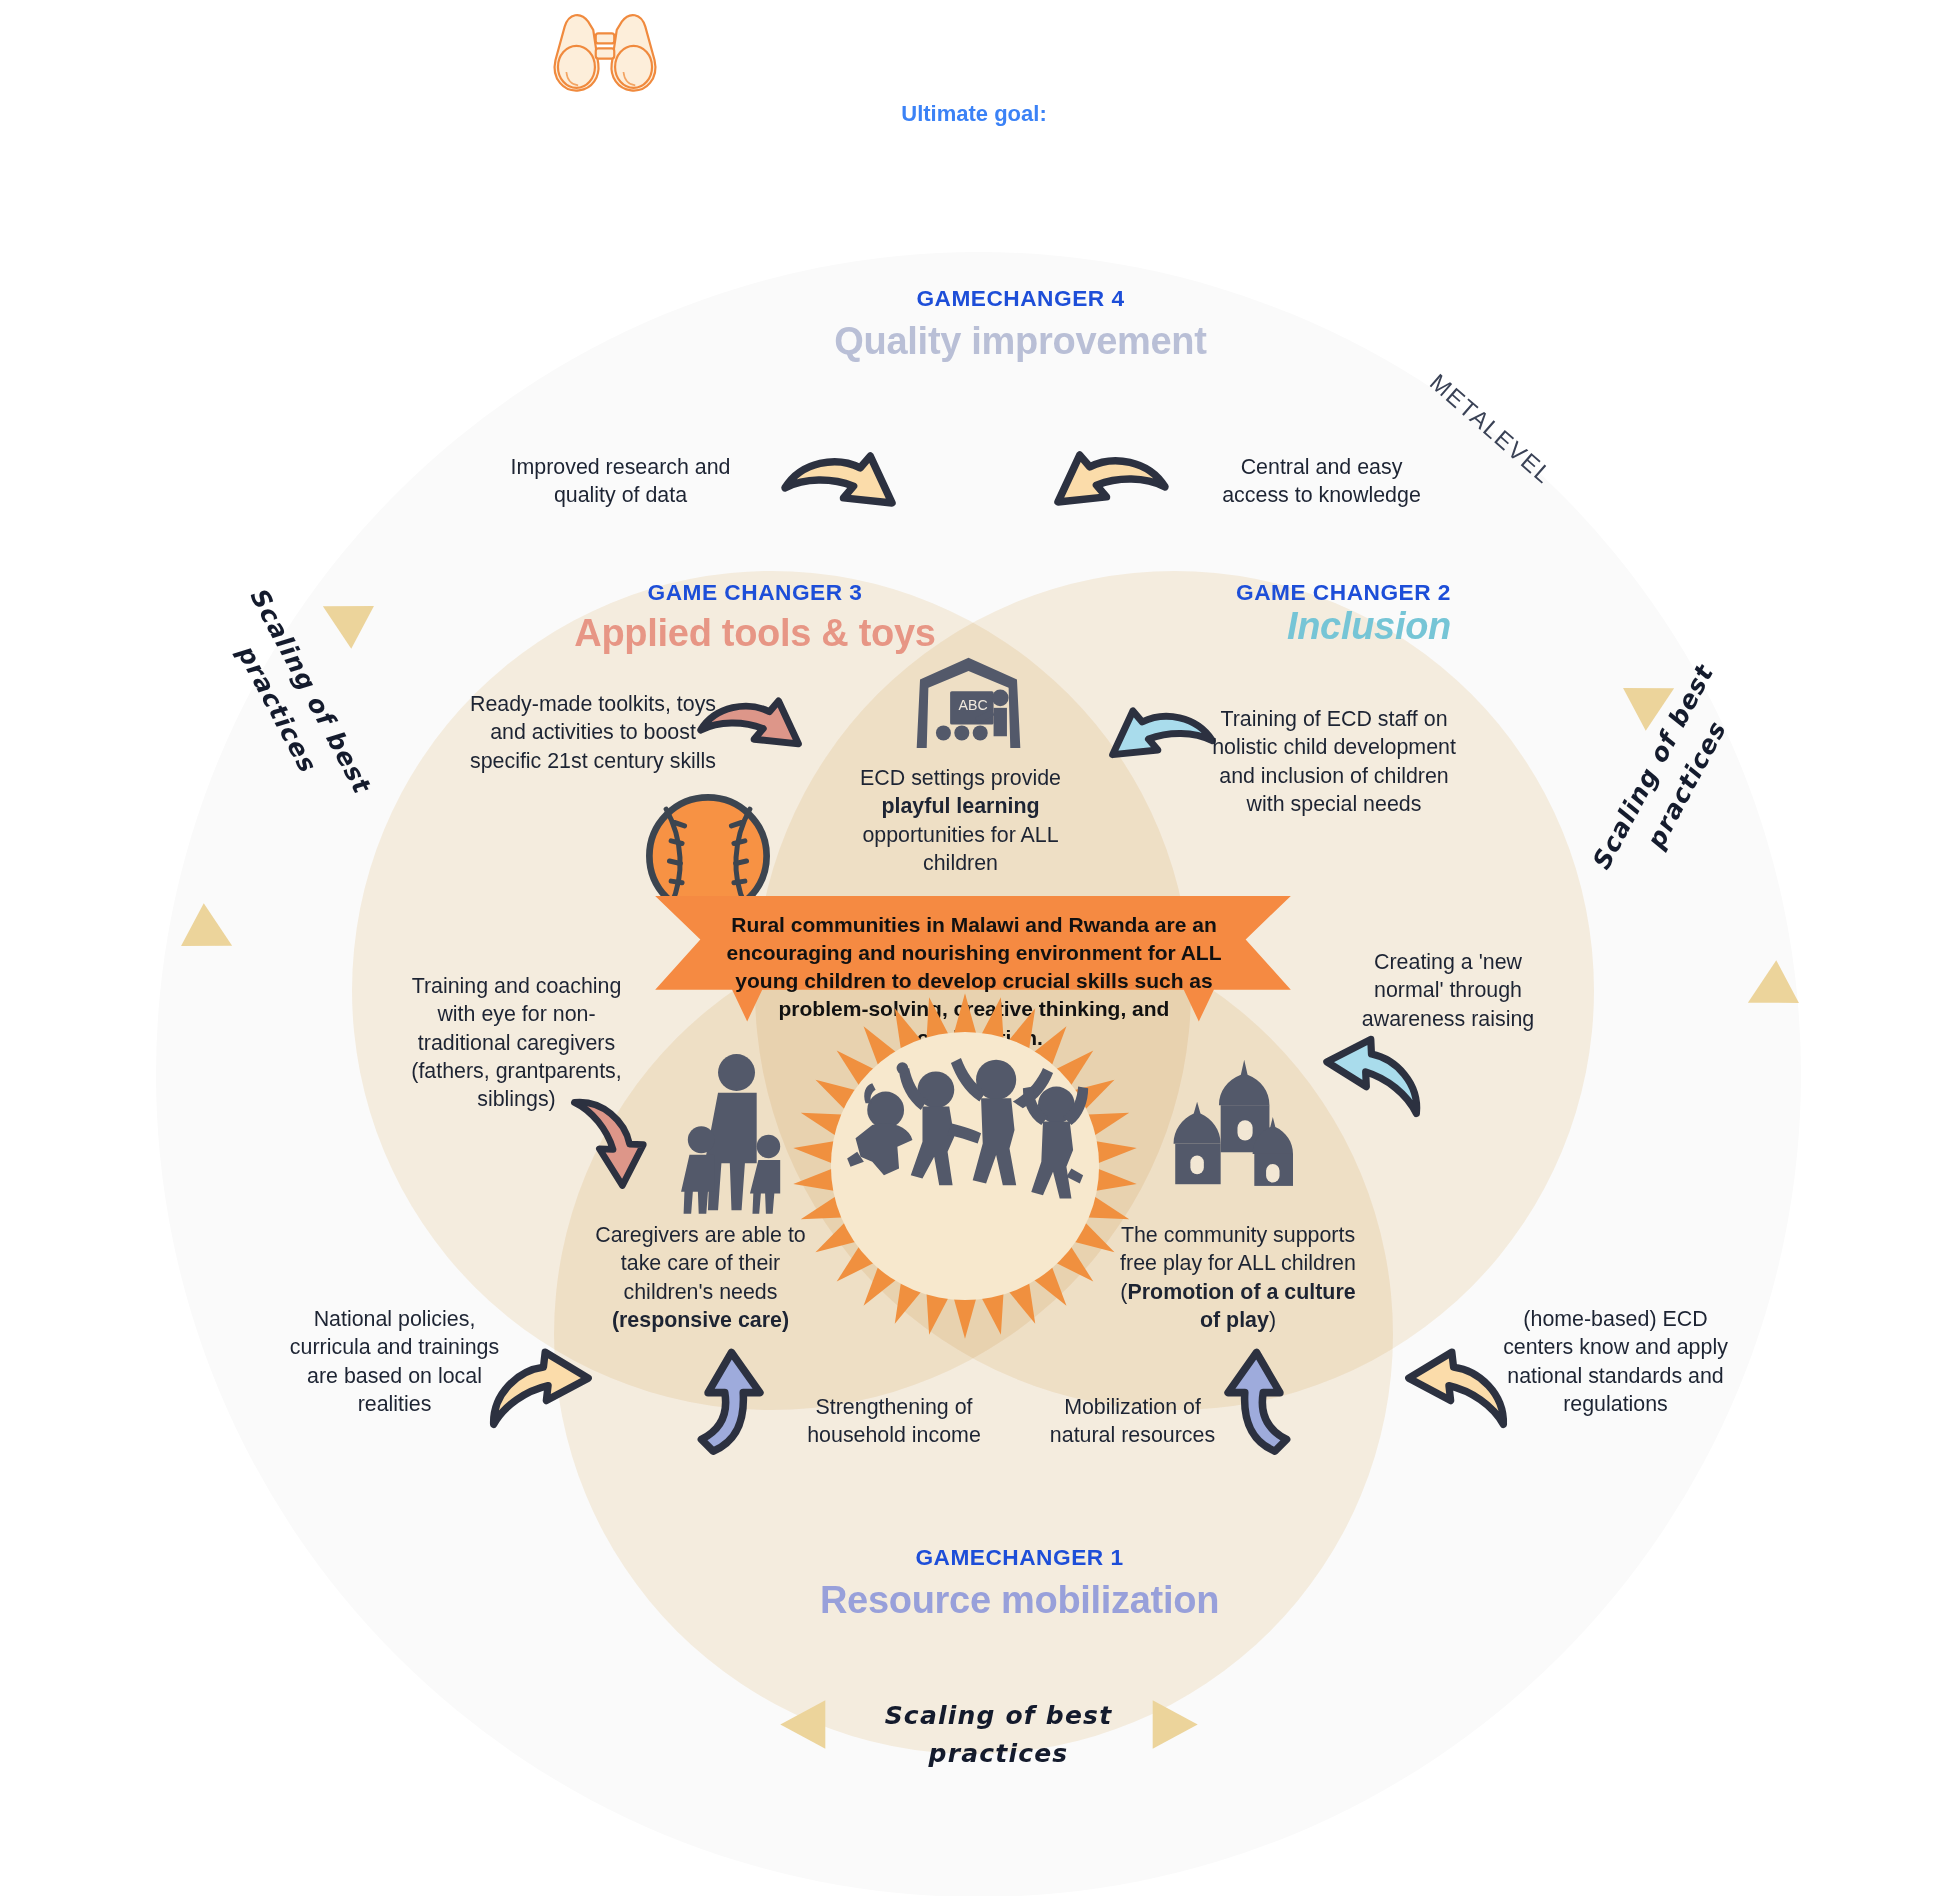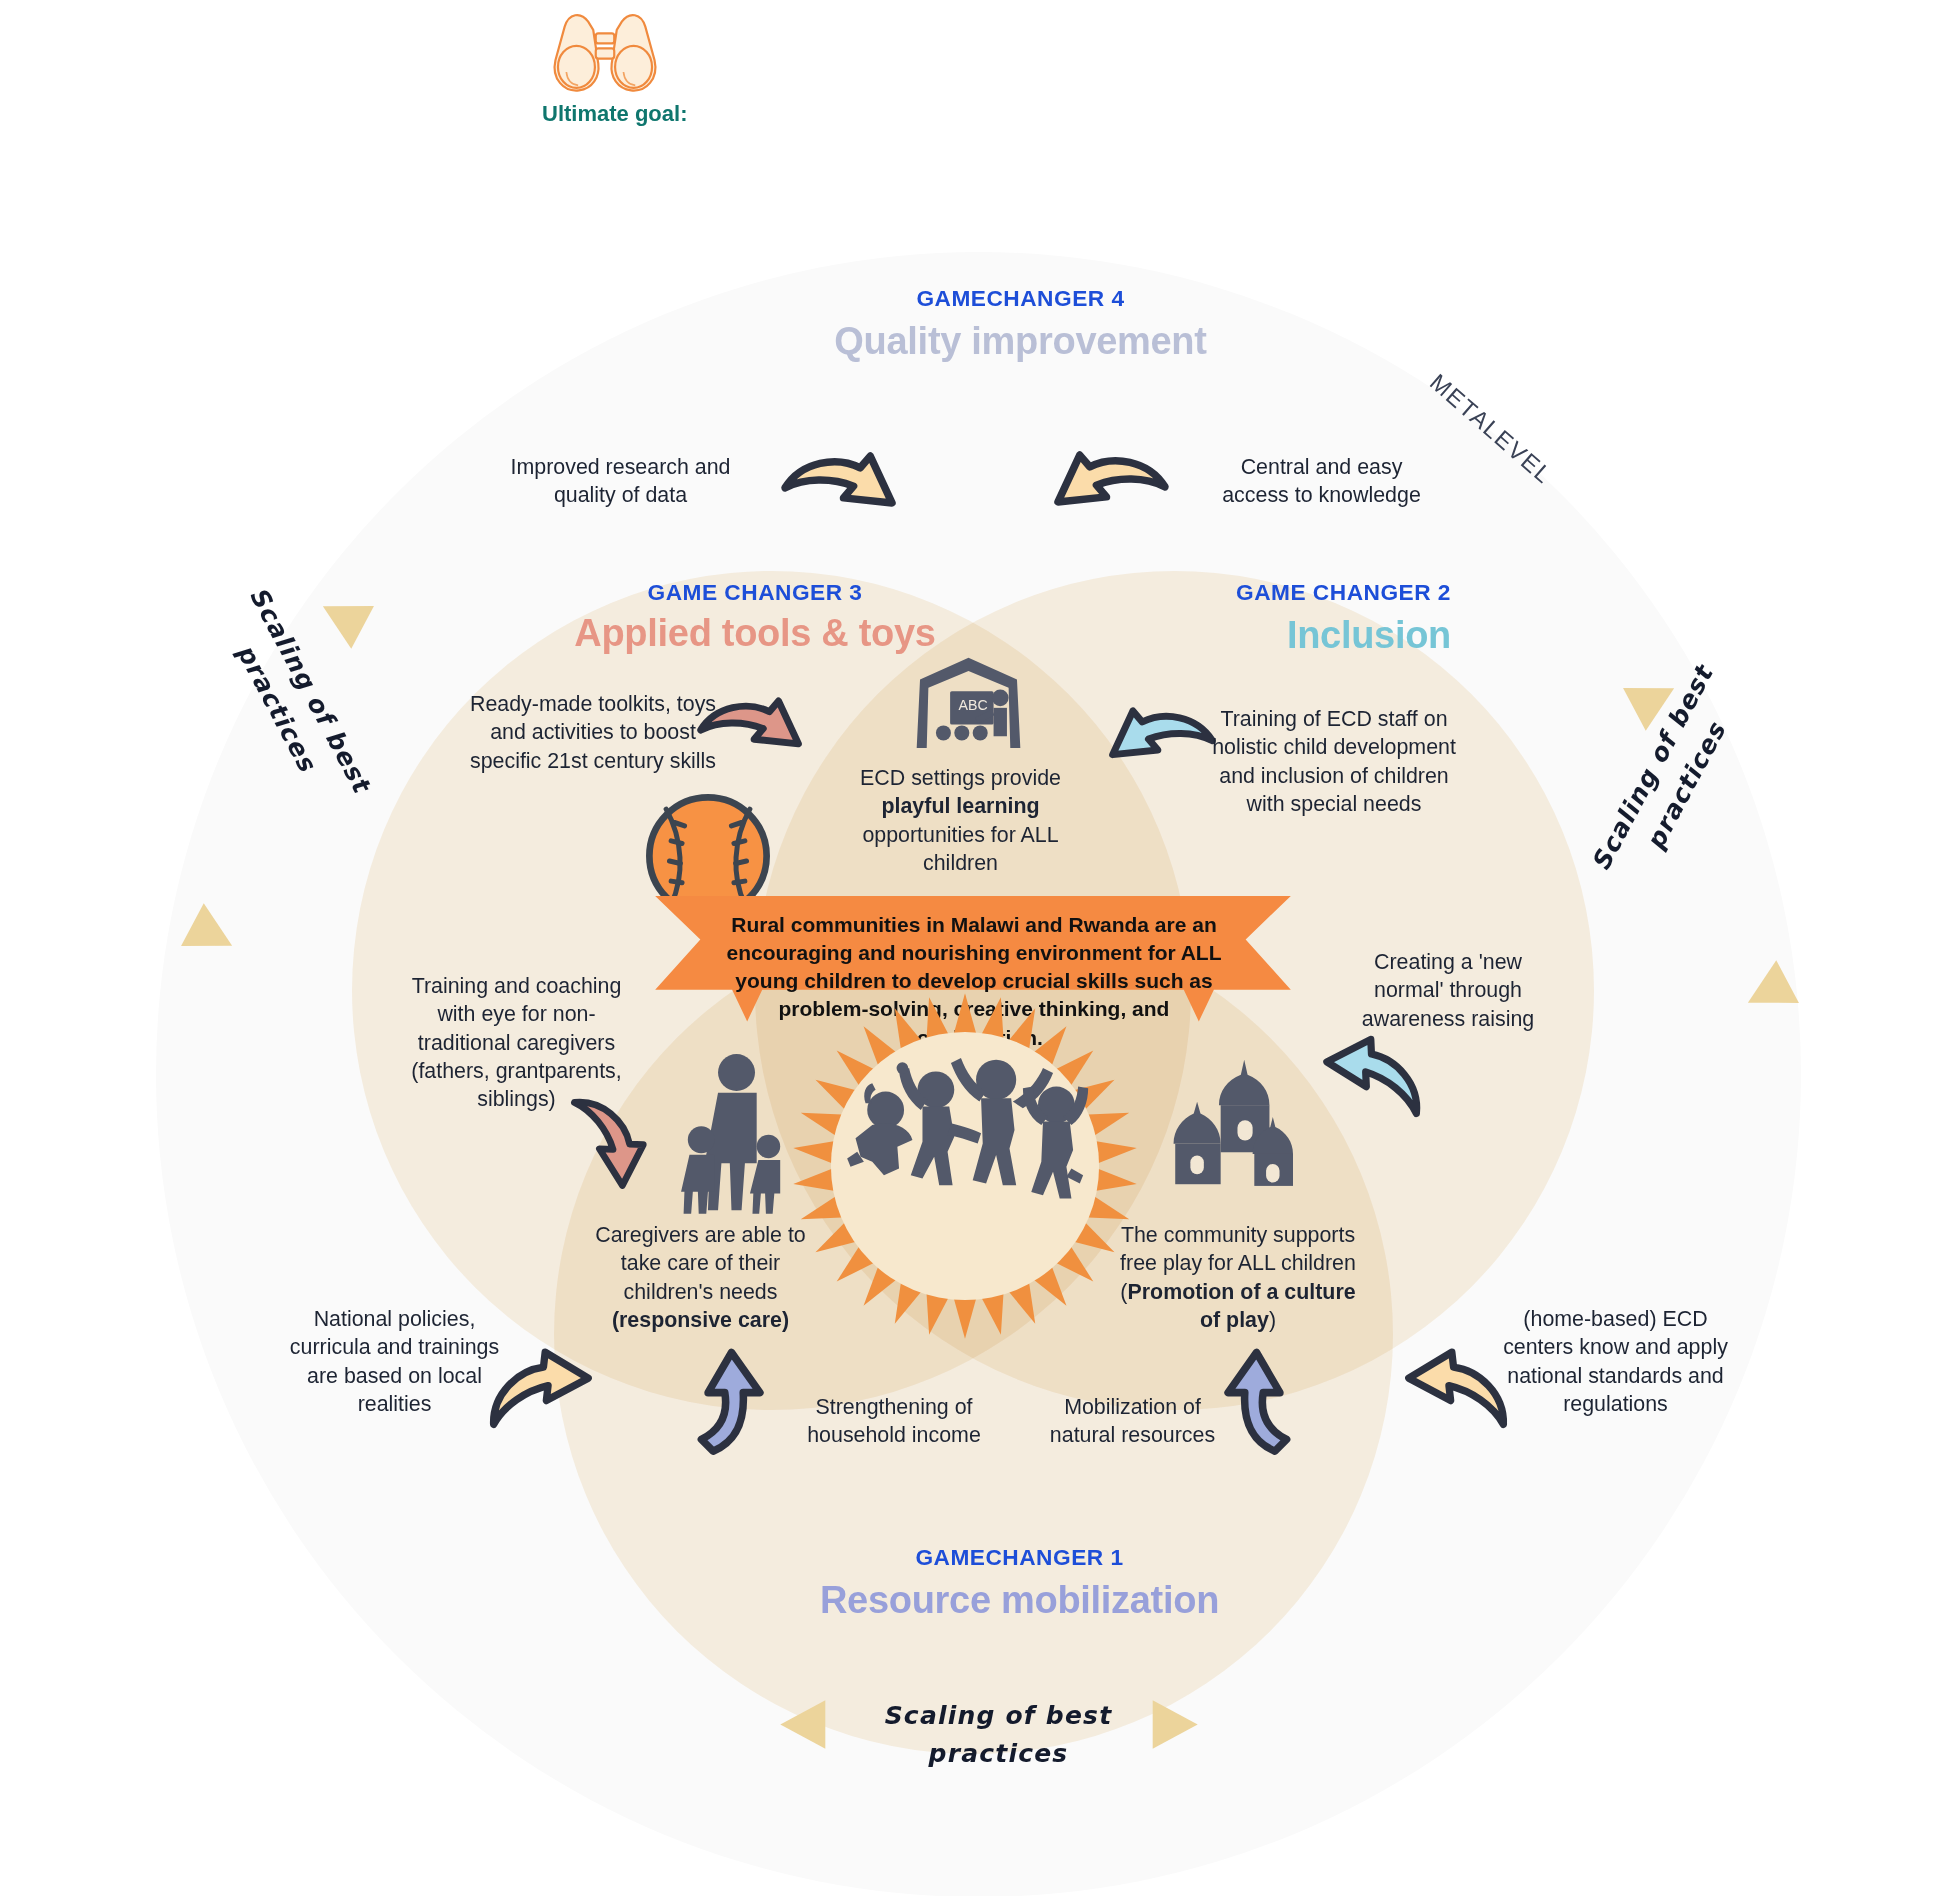--- a/index.html
+++ b/index.html
@@ -63,21 +63,21 @@
   }
   .metalevel-lbl{
     font-size:23.5px;
     letter-spacing:1.8px;
     color:#3a4256;
   }
 
   
   .goal-wrap{left:542px; top:8.4px; width:864px;}
   .goal-txt{
-    font-size:22px; line-height:1.36; color:#0f766e; 
+    font-size:22px; line-height:1.36; color:#3b82f6; text-align:center;
   }
   .goal-txt b{font-weight:bold;}
 
   
   .ribbon{
     left:654px; top:896px; width:638px; height:138px;
   }
   .ribbon .rib-txt{
     position:absolute; left:65px; top:15px; width:510px;
     font-size:21px; font-weight:bold; line-height:1.34;
@@ -144,21 +144,21 @@
 
   <div class="abs note ctr" style="left:1208px; top:453px; width:227px;">Central and easy access to knowledge</div>
 
   <div class="abs ctr" style="left:520px; top:579px; width:470px;">
     <div class="gc-kicker">GAME CHANGER 3</div>
     <div class="gc-title" style="color:#e79685; margin-top:8.4px;">Applied tools &amp; toys</div>
   </div>
 
   <div class="abs ctr" style="left:1015px; top:579px; width:436px;text-align:right;">
     <div class="gc-kicker">GAME CHANGER 2</div>
-    <div class="gc-title" style="color:#76c5d6; margin-top:10px;">Inclusion</div>
+    <div class="gc-title" style="color:#76c5d6; margin-top:1px;font-style:italic;">Inclusion</div>
   </div>
 
   <div class="abs" style="left:910px; top:654px;">
     <svg width="117" height="101" viewBox="0 0 140 120">
       <g fill="#53596a">
         <path d="M70 4 L12 30 L8 112 L20 112 L22 40 L70 20 L118 40 L120 112 L132 112 L128 30 Z"></path>
         <rect x="48" y="44" width="52" height="40" rx="2"></rect>
         <circle cx="108" cy="52" r="10"></circle>
         <path d="M100 64 h16 v34 h-16 z"></path>
         <path d="M98 66 L78 76 l3 7 l20 -10 z"></path>

